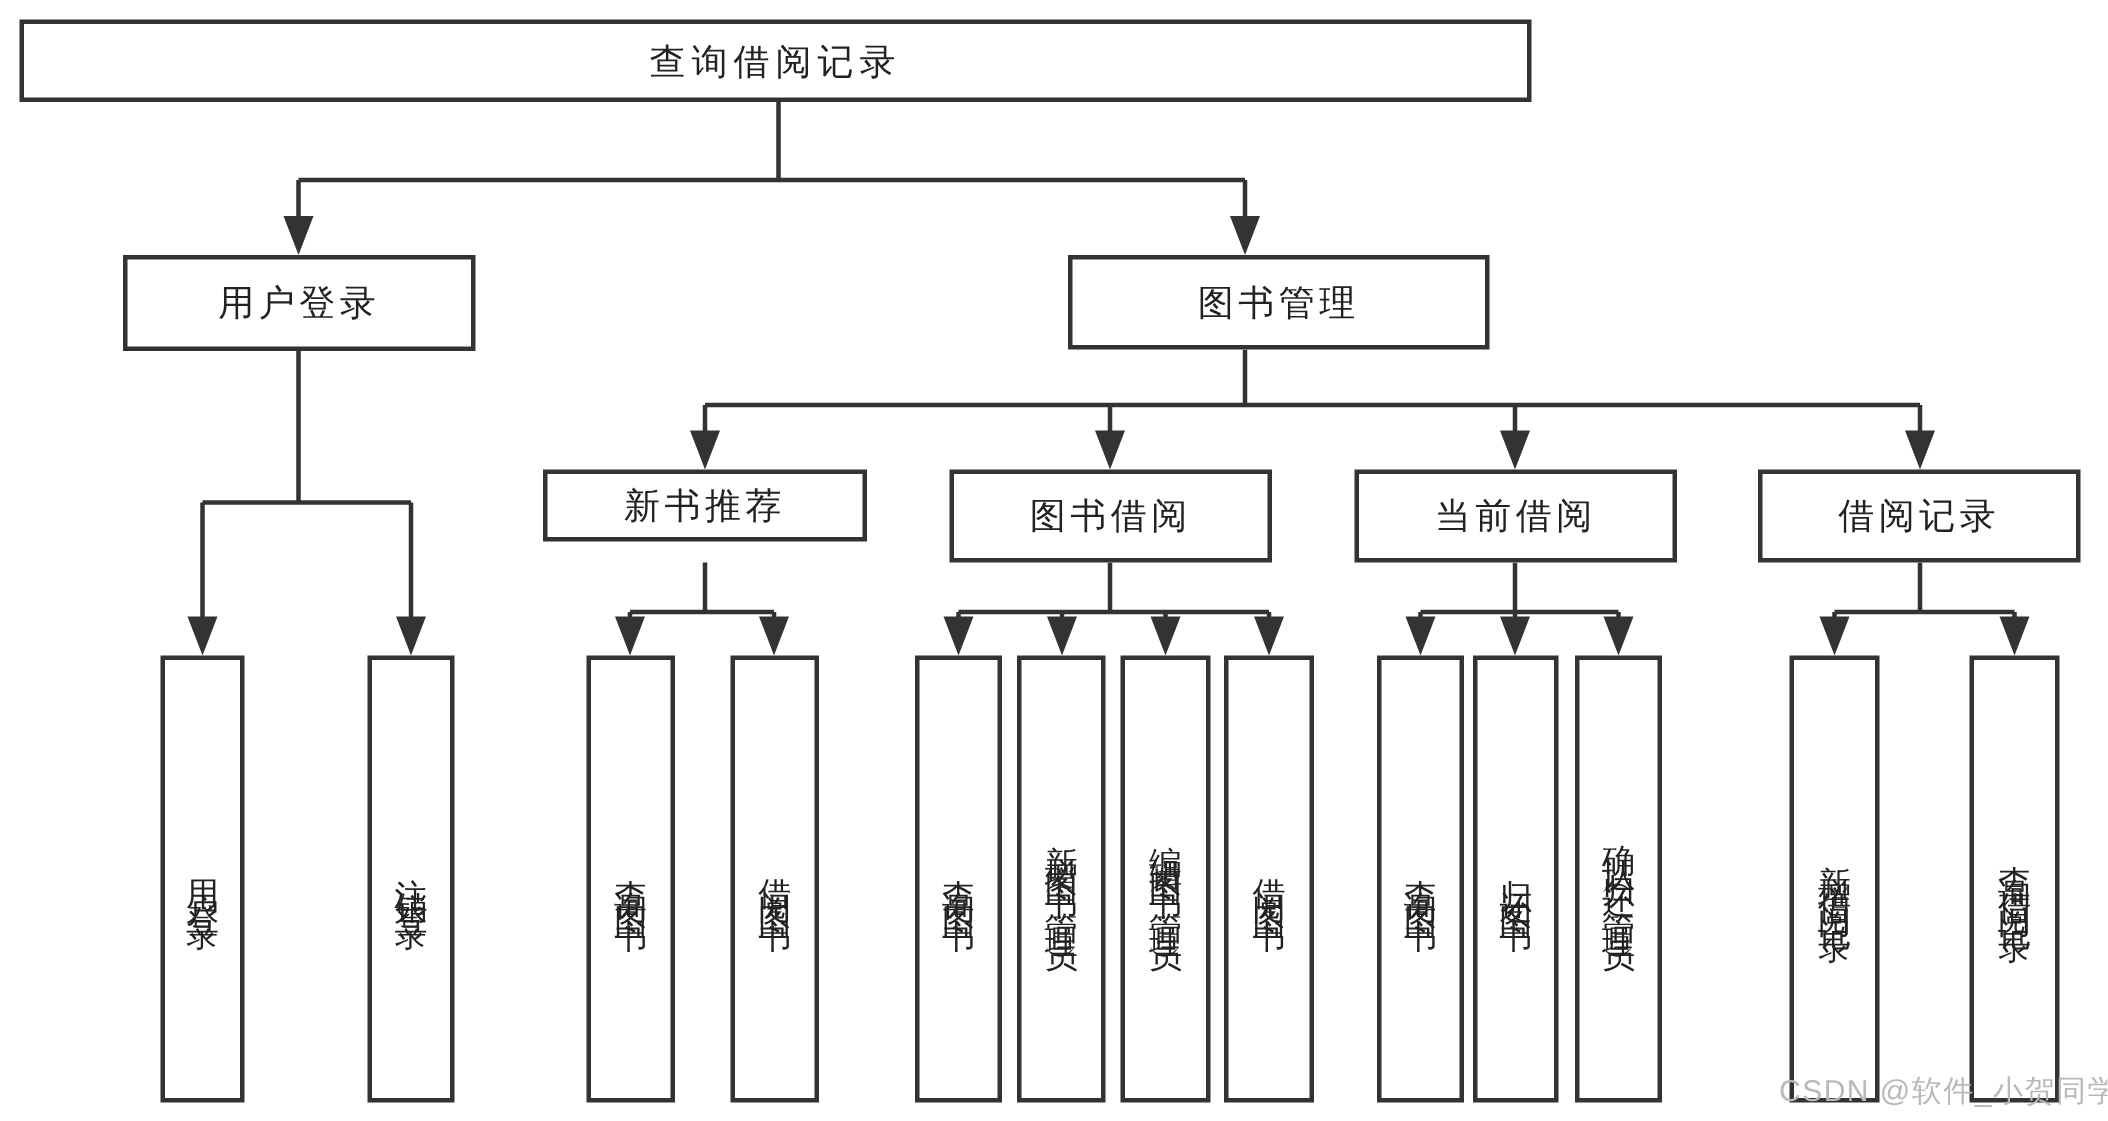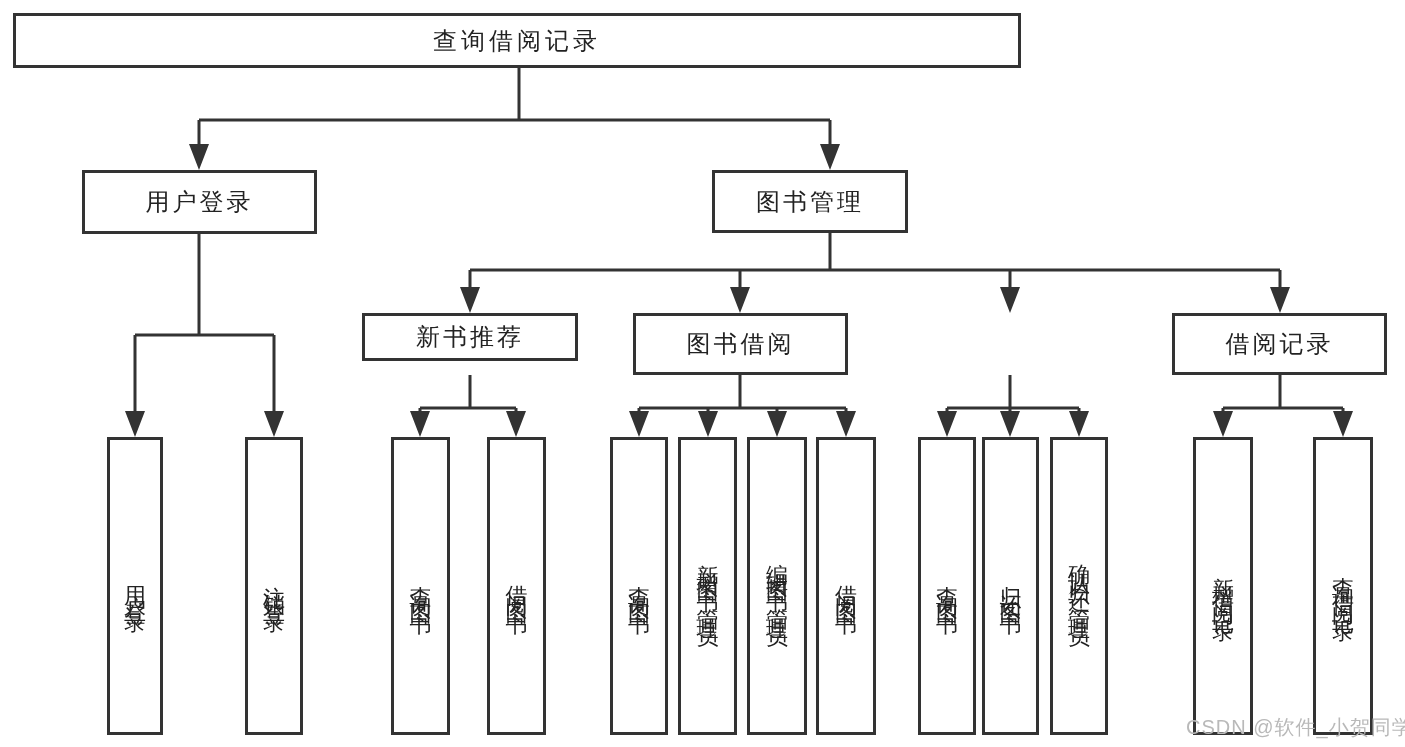--- a/index.html
+++ b/index.html
@@ -66,29 +66,32 @@
     </g>
   </svg>
 
   <div class="node" style="left:13px;top:13px;width:1008px;height:55px">
     <span class="hlabel title-label">查询借阅记录</span>
   </div>
 
   <div class="node" style="left:82px;top:170px;width:235px;height:64px">
     <span class="hlabel">用户登录</span>
   </div>
-  <div class="node" style="left:712px;top:170px;width:196px;height:63px">
+  <div class="node" style="left:712px;top:170px;width:281px;height:63px">
     <span class="hlabel">图书管理</span>
   </div>
 
   <div class="node" style="left:362px;top:313px;width:216px;height:48px">
     <span class="hlabel">新书推荐</span>
   </div>
   <div class="node" style="left:633px;top:313px;width:215px;height:62px">
     <span class="hlabel">图书借阅</span>
+  </div>
+  <div class="node" style="left:903px;top:313px;width:215px;height:62px">
+    <span class="hlabel">当前借阅</span>
   </div>
   <div class="node" style="left:1172px;top:313px;width:215px;height:62px">
     <span class="hlabel">借阅记录</span>
   </div>
 
   <div class="node leaf" style="left:107px;width:56px">
     <span class="vtext">用户登录</span>
   </div>
   <div class="node leaf" style="left:245px;width:58px">
     <span class="vtext">注销登录</span>

